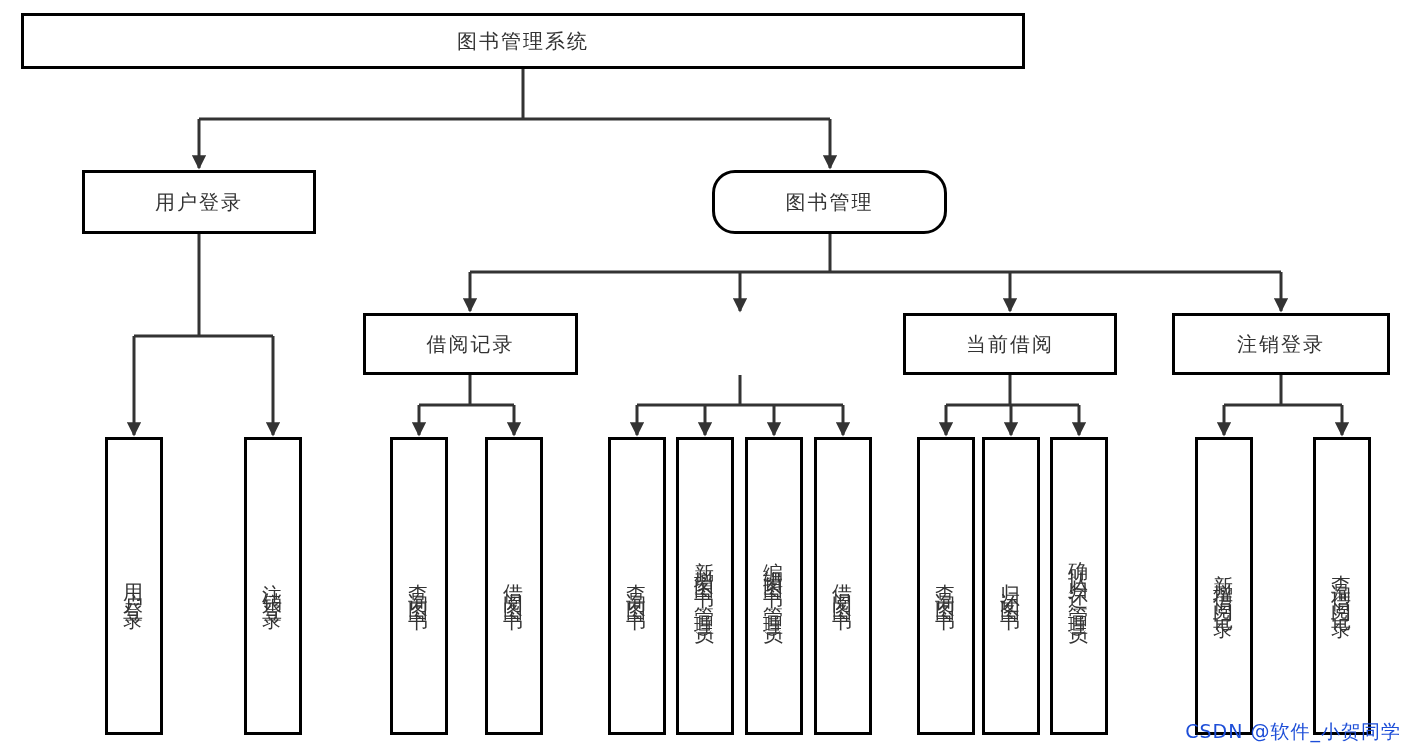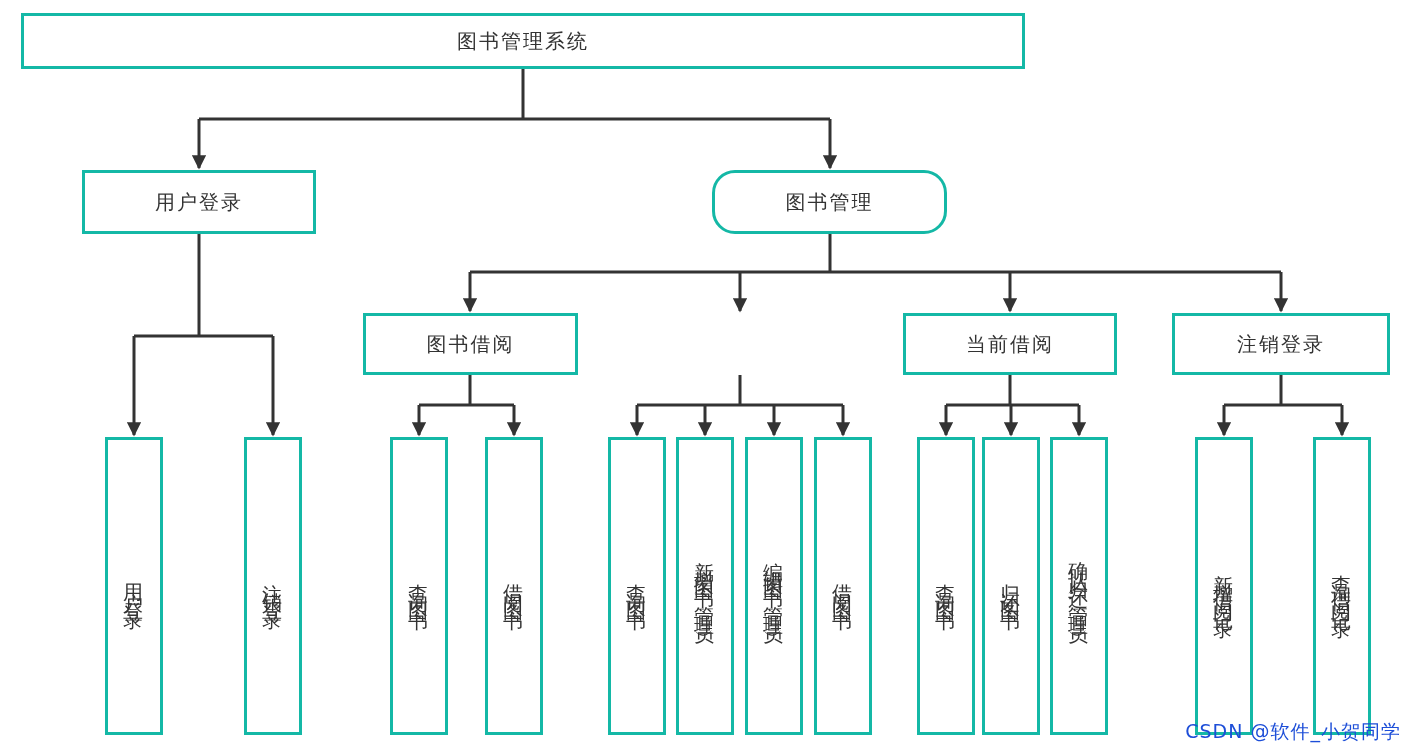--- a/index.html
+++ b/index.html
@@ -13,21 +13,21 @@
     overflow: hidden;
   }
   #wires {
     position: absolute;
     left: 0; top: 0;
     width: 1405px; height: 747px;
   }
   .box {
     position: absolute;
     box-sizing: border-box;
-    border: 3px solid #14b8a6;
+    border: 3px solid #000000;
     background: #ffffff;
     color: #333333;
     display: flex;
     align-items: center;
     justify-content: center;
     text-align: center;
   }
   .hlabel { font-size: 20px; letter-spacing: 2px; white-space: nowrap; }
   #node-root        { left: 21px;   top: 13px;  width: 1004px; height: 56px; }
   #node-user-login  { left: 82px;   top: 170px; width: 234px;  height: 64px; }
@@ -122,21 +122,21 @@
   </div>
 
   <div class="box" id="node-user-login">
     <span class="hlabel">用户登录</span>
   </div>
   <div class="box" id="node-book-mgmt">
     <span class="hlabel">图书管理</span>
   </div>
 
   <div class="box lvl2" id="node-new-book">
-    <span class="hlabel">图书借阅</span>
+    <span class="hlabel">借阅记录</span>
   </div>
   <div class="box lvl2" id="node-cur-borrow">
     <span class="hlabel">当前借阅</span>
   </div>
   <div class="box lvl2" id="node-records">
     <span class="hlabel">注销登录</span>
   </div>
 
   <div class="box leaf" id="leaf-0">
     <span class="vtext">用户登录</span>

